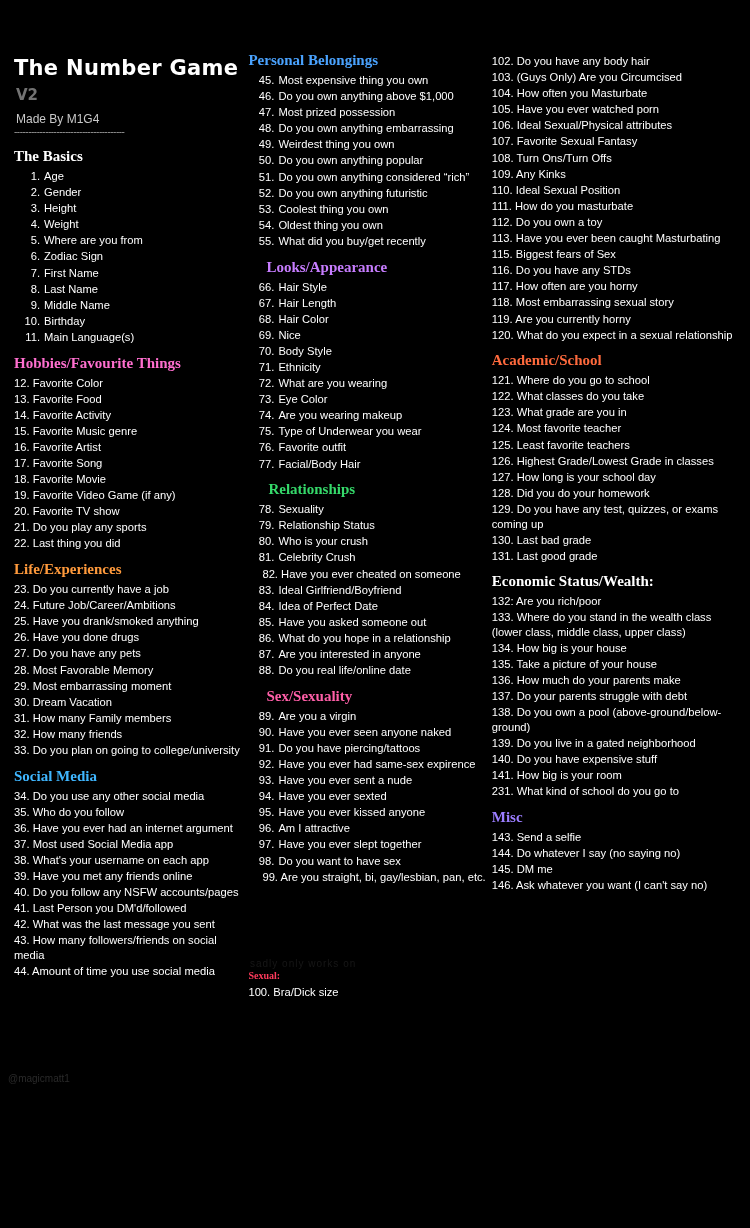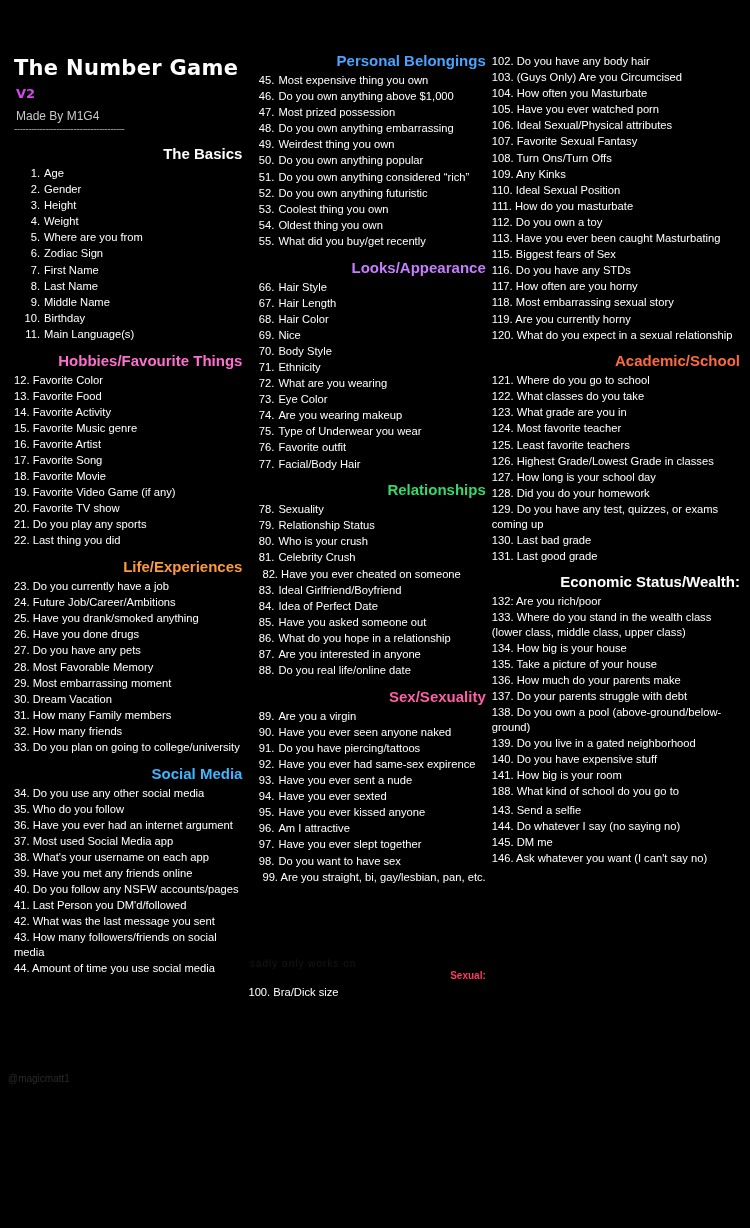--- a/index.html
+++ b/index.html
@@ -37,23 +37,23 @@
 
   .doc-title {
     font-size: 21px;
     font-weight: bold;
     color: #ffffff;
     letter-spacing: 0.3px;
     margin: 16px 0 0 0;
     font-family: "DejaVu Sans", sans-serif;
   }
   .doc-version {
-    font-size: 13px;
+    font-size: 15px;
     font-weight: bold;
-    color: #d946ef;
+    color: #737373;
     margin: 6px 0 0 2px;
     font-family: "DejaVu Sans", sans-serif;
   }
   .doc-author {
     font-size: 12px;
     color: #c9c9c9;
     margin: 8px 0 0 2px;
   }
   .divider {
     font-size: 10px;
@@ -62,22 +62,21 @@
     margin: 0 0 2px 0;
     overflow: hidden;
     white-space: nowrap;
     height: 12px;
     line-height: 12px;
   }
   .sec-head {
     font-size: 15px;
     font-weight: bold;
     margin: 10px 0 4px 0;
-    font-family: Liberation Sans, sans-serif;
-    text-align: right;
+    font-family: Liberation Serif, serif;
   }
   .sec-head.small {
     font-size: 10px;
   }
   ol.items, ul.items {
     list-style: none;
     margin: 0 0 4px 0;
     padding: 0;
   }
   li.item {
@@ -306,23 +305,24 @@
         <li class="item nohang"><span class="num">132:</span> <span>Are you rich/poor</span></li>
         <li class="item nohang"><span class="num">133.</span> <span>Where do you stand in the wealth class (lower class, middle class, upper class)</span></li>
         <li class="item nohang"><span class="num">134.</span> <span>How big is your house</span></li>
         <li class="item nohang"><span class="num">135.</span> <span>Take a picture of your house</span></li>
         <li class="item nohang"><span class="num">136.</span> <span>How much do your parents make</span></li>
         <li class="item nohang"><span class="num">137.</span> <span>Do your parents struggle with debt</span></li>
         <li class="item nohang"><span class="num">138.</span> <span>Do you own a pool (above-ground/below-ground)</span></li>
         <li class="item nohang"><span class="num">139.</span> <span>Do you live in a gated neighborhood</span></li>
         <li class="item nohang"><span class="num">140.</span> <span>Do you have expensive stuff</span></li>
         <li class="item nohang"><span class="num">141.</span> <span>How big is your room</span></li>
-        <li class="item nohang"><span class="num">188.</span> <span>What kind of school do you go to</span></li>
-      </ul>
-
+        <li class="item nohang"><span class="num">231.</span> <span>What kind of school do you go to</span></li>
+      </ul>
+
+      <div class="sec-head" style="color:#9b7dff">Misc</div>
       <ul class="items">
         <li class="item nohang"><span class="num">143.</span> <span>Send a selfie</span></li>
         <li class="item nohang"><span class="num">144.</span> <span>Do whatever I say (no saying no)</span></li>
         <li class="item nohang"><span class="num">145.</span> <span>DM me</span></li>
         <li class="item nohang"><span class="num">146.</span> <span>Ask whatever you want (I can't say no)</span></li>
       </ul>
     </div>
   </div>
 
   <div class="watermark-mid">sadly only works on</div>

